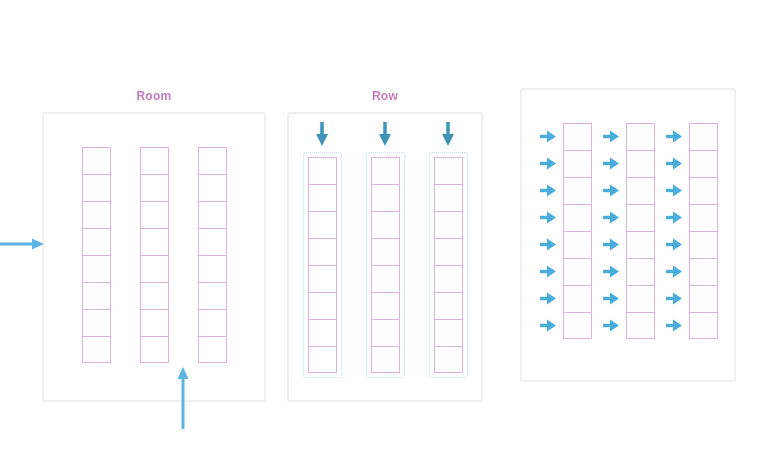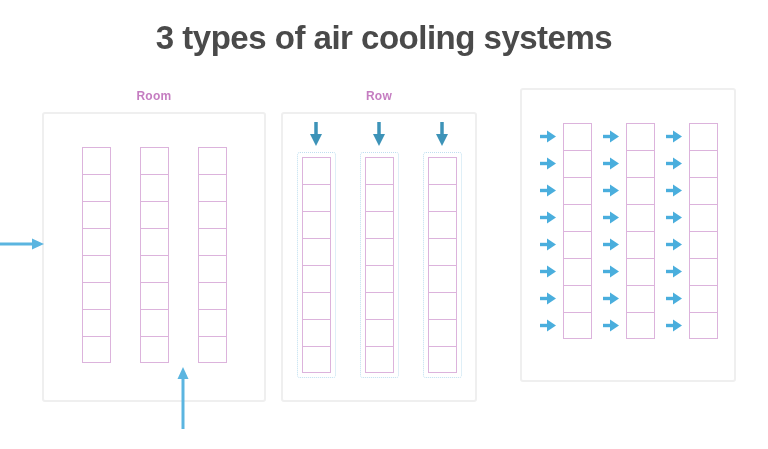--- a/index.html
+++ b/index.html
@@ -45,21 +45,21 @@
     top: 88px;
     width: 768px;
     height: 340px;
   }
 
   .panel-wrap {
     position: absolute;
     top: 0;
   }
   .panel-wrap.room { left: 42px;  width: 224px; }
-  .panel-wrap.row  { left: 281px; width: 196px; }
+  .panel-wrap.row  { left: 287px; width: 196px; }
   .panel-wrap.rack { left: 520px; width: 216px; }
 
   .panel-label {
     text-align: center;
     font-size: 12px;
     font-weight: bold;
     color: #c57dc1;
     letter-spacing: 0.3px;
     height: 16px;
     line-height: 16px;
@@ -184,21 +184,20 @@
   }
   .rack-arrow-slot svg { display: block; }
 
   svg { overflow: visible; }
 </style>
 </head>
 <body>
 
 <div id="stage">
 
-  <div class="title">3 types of air cooling systems</div>
 
   <div class="panels">
 
     <div class="panel-wrap room">
       <div class="panel-label">Room</div>
 
       <div class="panel-box">
 
         <div class="rack-area room-racks">
 

